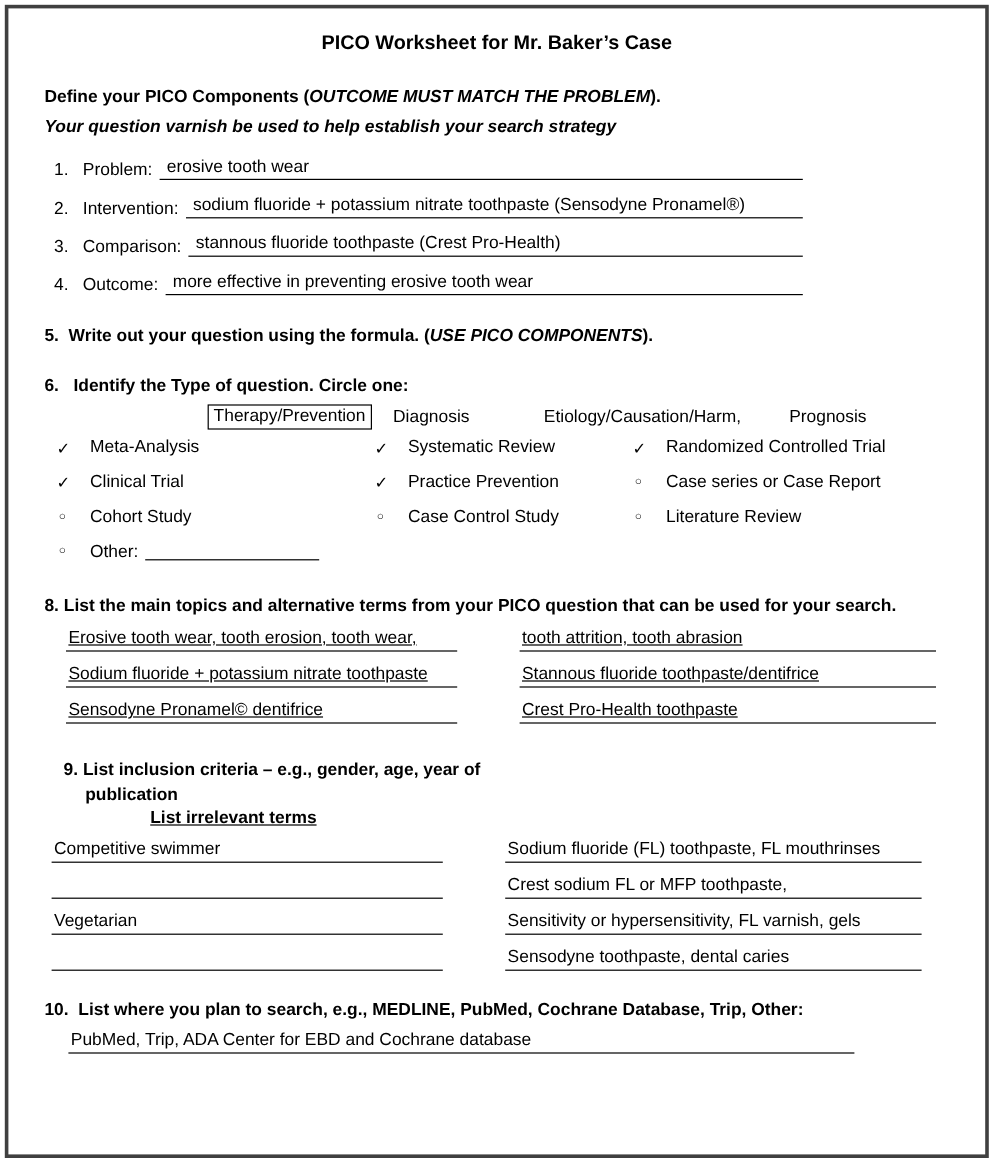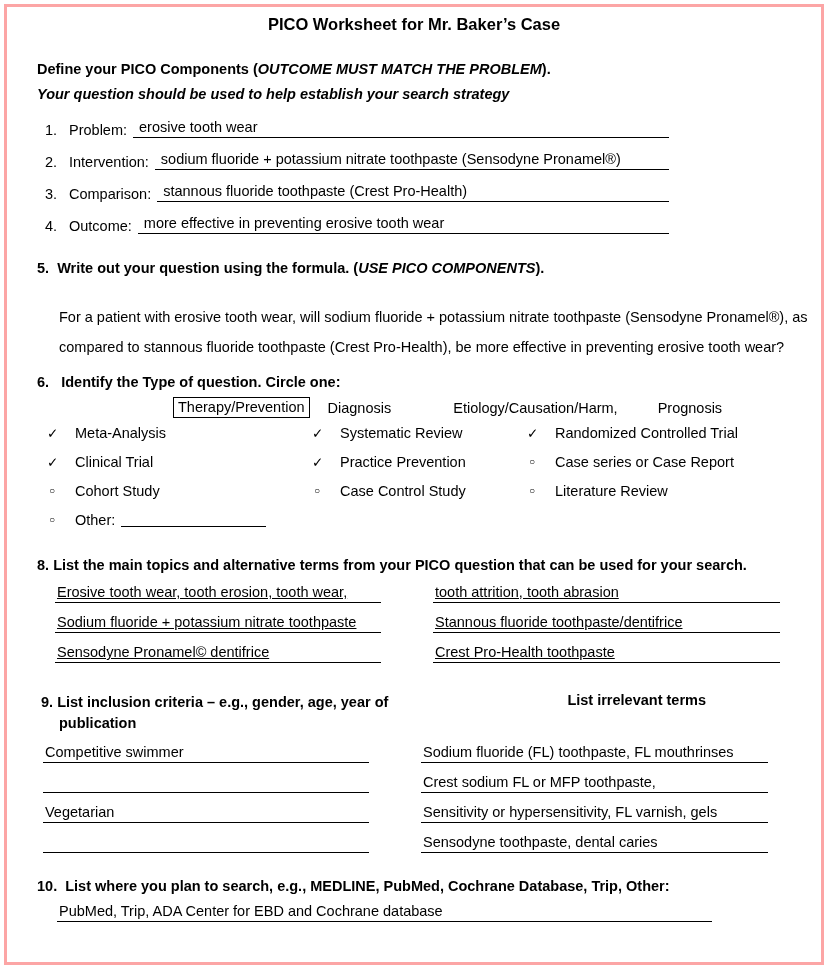--- a/index.html
+++ b/index.html
@@ -3,22 +3,22 @@
 <meta charset="utf-8">
 <style>
   * { margin:0; padding:0; box-sizing:border-box; }
   html,body { background:#ffffff; }
   body {
     width:828px; height:969px; position:relative;
     font-family:"Liberation Sans", sans-serif; color:#000;
     font-size:14.5px;
   }
   .page {
-    position:absolute; inset:4px; border:3px solid #fca5a5;
-    background:#fff; padding:2px 30px 8px 30px; overflow:hidden;
+    position:absolute; inset:4px; border:3px solid #404040;
+    background:#fff; padding:14px 30px 8px 30px; overflow:hidden;
   }
   .i  { font-style:italic; }
 
   .title { text-align:center; font-weight:bold; font-size:16.5px; margin:6px 0 27px 0; }
 
   .intro1 { font-weight:bold; margin-bottom:9px; }
   .intro2 { font-weight:bold; font-style:italic; margin-bottom:17px; }
 
   
   .pico-item { display:flex; align-items:flex-end; margin:0 0 13px 8px; width:624px; }
@@ -56,38 +56,38 @@
   
   .q8-head { margin:23px 0 11px 0; }
   .terms-row { display:flex; margin-bottom:11px; }
   .q8-rows { margin-left:18px;text-decoration:underline; }
   .q9-rows { margin-left:6px; }
   .term-cell { border-bottom:1.5px solid #000; padding:0 2px 2px 2px; white-space:nowrap; overflow:hidden; min-height:19px; }
   .term-left  { width:326px; margin-right:52px; }
   .term-right { width:347px; }
 
   
-  .q9-heads { display:flex; margin:29px 0 10px 0; }
+  .q9-heads { display:flex; margin:29px 0 10px 12px;flex-direction:column; }
   .q9-head-left  { width:378px; font-weight:bold; padding-left:22px; text-indent:-18px; line-height:21px; }
-  .q9-head-right { width:347px; font-weight:bold; text-align:right; padding-right:56px; align-self:flex-start; }
+  .q9-head-right { width:347px; font-weight:bold; text-align:center; padding-right:56px; align-self:flex-start;text-decoration:underline; }
 
   
   .q10-head { margin:25px 0 9px 0; }
   .q10-answer { display:block; margin-left:20px; width:655px; border-bottom:1.5px solid #000; padding:0 2px 2px 2px; white-space:nowrap; }
 </style>
 </head>
 <body>
 
 <div class="page">
 
   <div class="title">PICO Worksheet for Mr. Baker’s Case</div>
 
   <p class="intro1"><span>Define your PICO Components (</span><span class="i">OUTCOME MUST MATCH THE PROBLEM</span><span>).</span></p>
 
-  <p class="intro2">Your question should be used to help establish your search strategy</p>
+  <p class="intro2">Your question varnish be used to help establish your search strategy</p>
 
   <div>
     <div class="pico-item">
       <span class="pico-num">1.</span>
       <span class="pico-label">Problem:</span>
       <span class="pico-answer">erosive tooth wear</span>
     </div>
     <div class="pico-item">
       <span class="pico-num">2.</span>
       <span class="pico-label">Intervention:</span>
@@ -99,21 +99,20 @@
       <span class="pico-answer">stannous fluoride toothpaste (Crest Pro-Health)</span>
     </div>
     <div class="pico-item">
       <span class="pico-num">4.</span>
       <span class="pico-label">Outcome:</span>
       <span class="pico-answer">more effective in preventing erosive tooth wear</span>
     </div>
   </div>
 
   <p class="q-head q5-head"><span>5.</span>&nbsp; <span>Write out your question using the formula.  (</span><span class="i">USE PICO COMPONENTS</span><span>).</span></p>
-  <p class="q5-answer">For a patient with erosive tooth wear, will sodium fluoride + potassium nitrate toothpaste (Sensodyne Pronamel®), as compared to stannous fluoride toothpaste (Crest Pro-Health), be more effective in preventing erosive tooth wear?</p>
 
   <p class="q-head q6-head"><span>6.</span>&nbsp;&nbsp; <span>Identify the Type of question. Circle one:</span></p>
   <div class="q6-options">
     <span class="q6-opt boxed">Therapy/Prevention</span>
     <span class="q6-opt q6-opt2">Diagnosis</span>
     <span class="q6-opt q6-opt3">Etiology/Causation/Harm,</span>
     <span class="q6-opt q6-opt4">Prognosis</span>
   </div>
 
   <div class="q7-grid">

